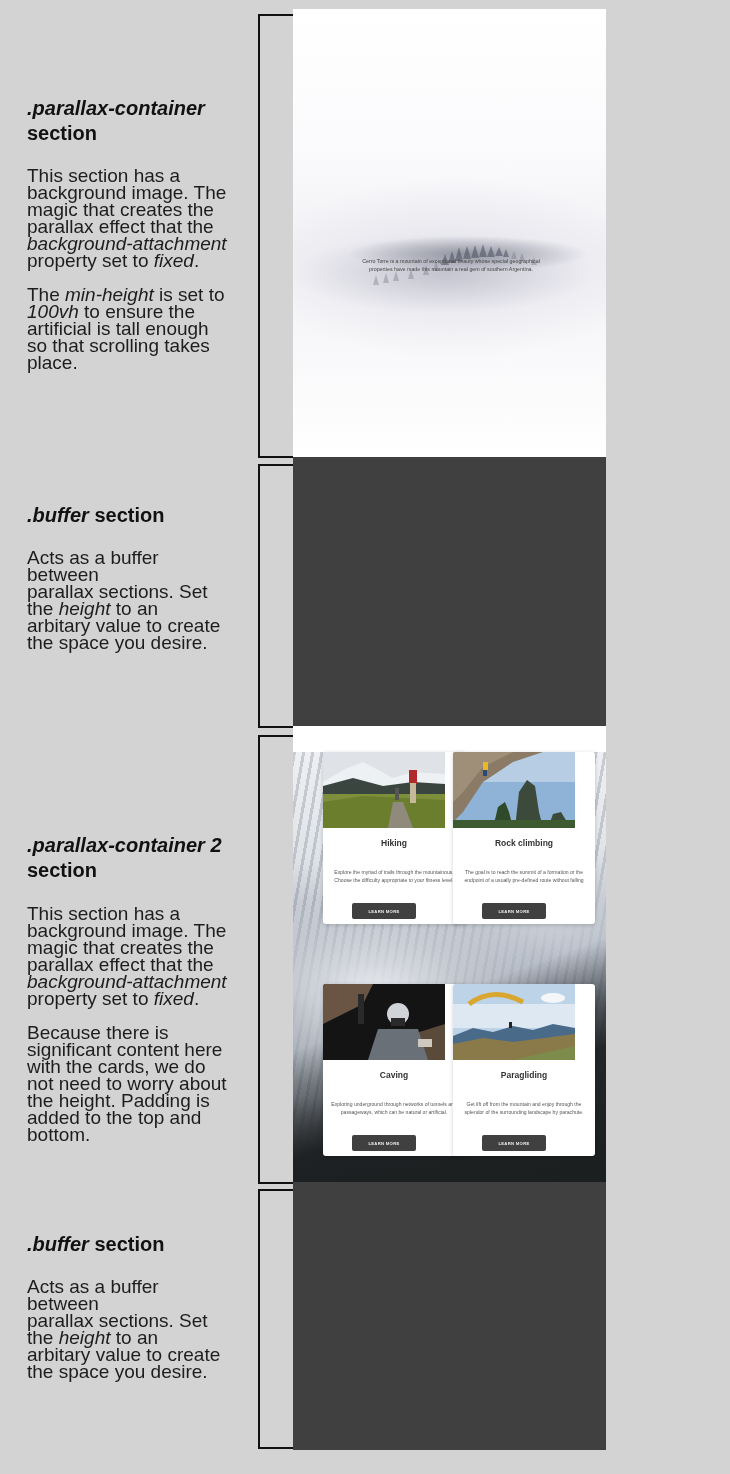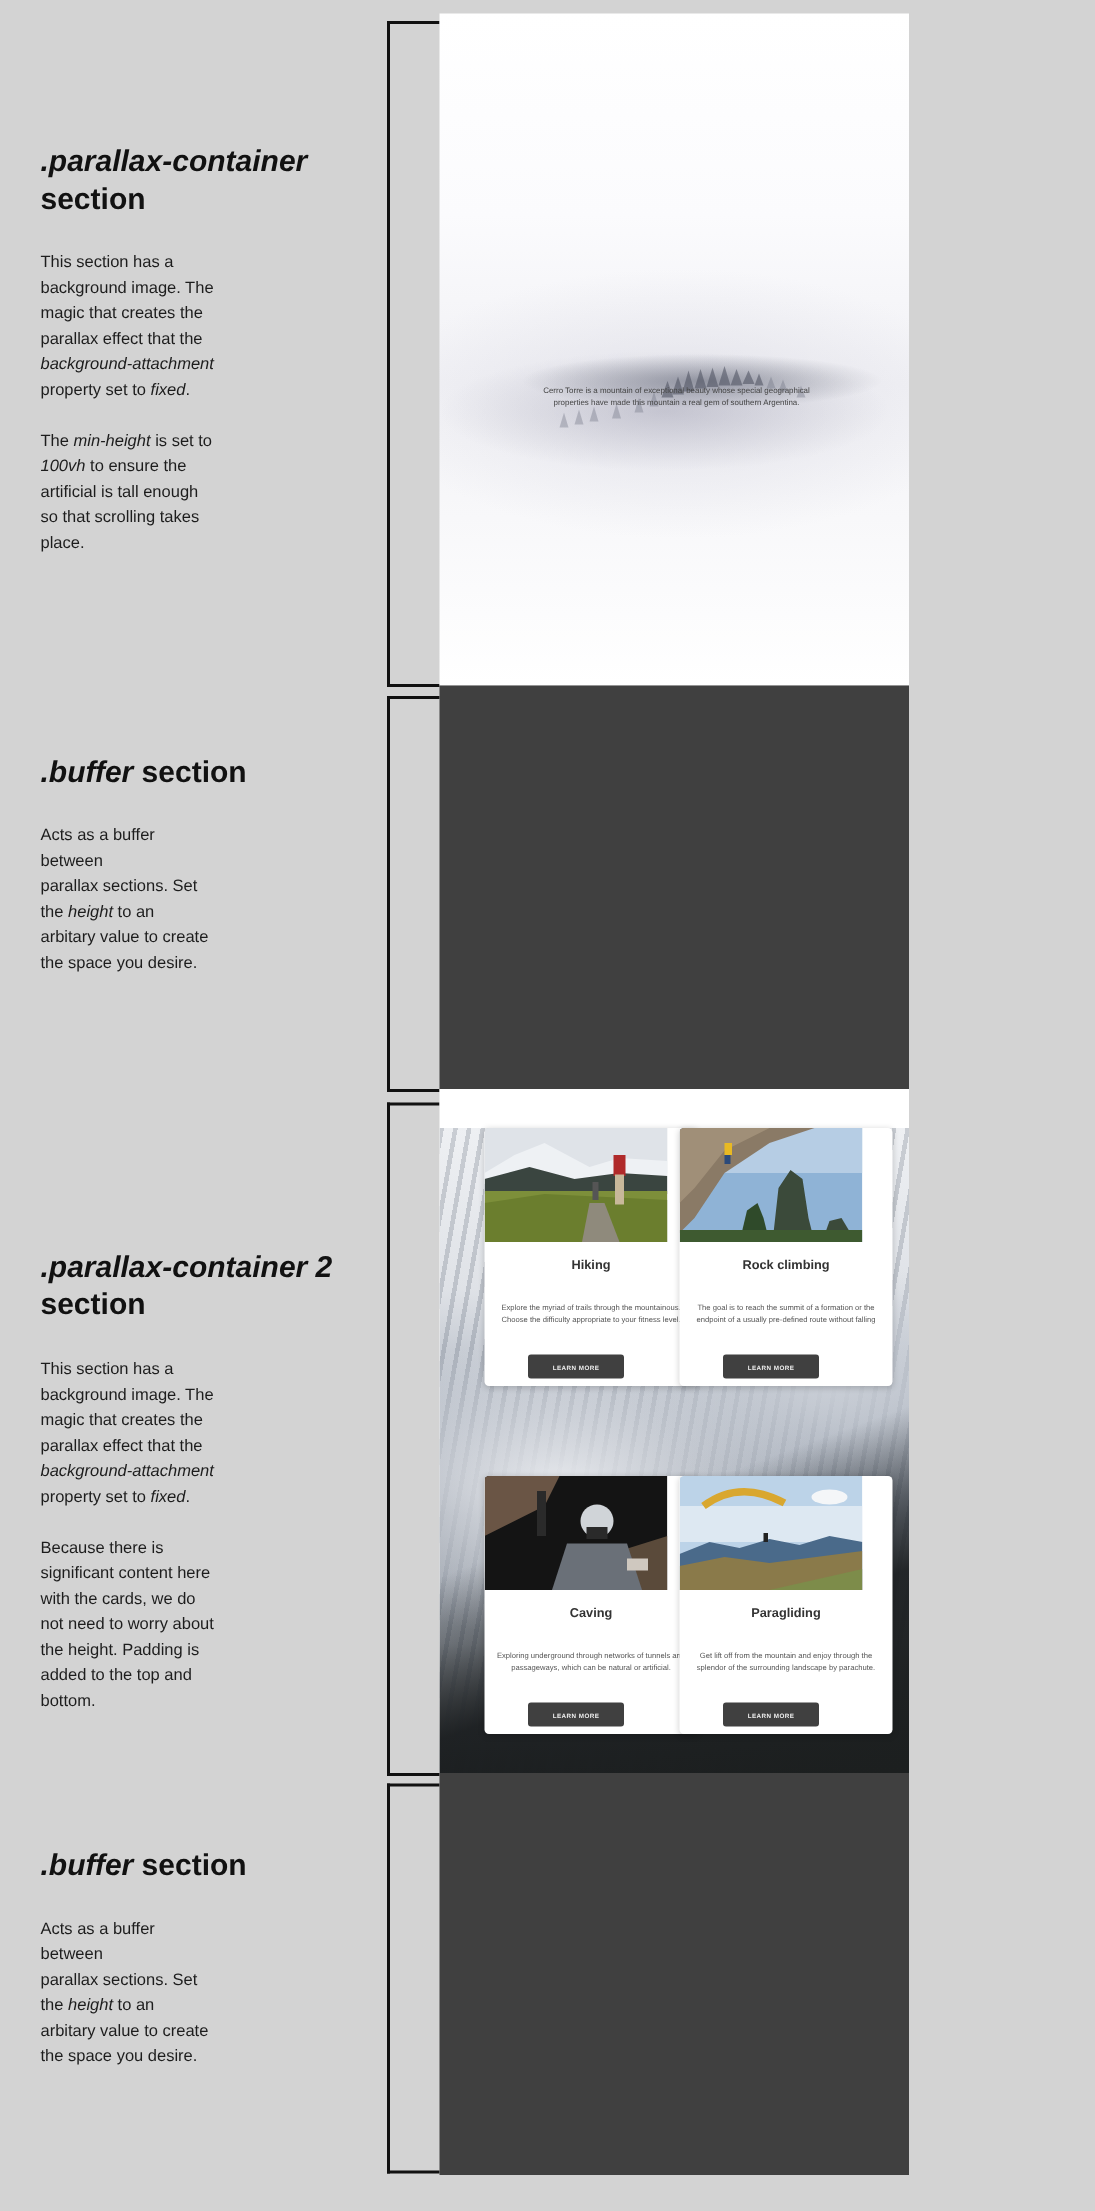--- a/index.html
+++ b/index.html
@@ -8,21 +8,21 @@
     background: #d3d3d3;
     font-family: "Liberation Sans", "DejaVu Sans", sans-serif;
     color: #111;
   }
   .annot { position: absolute; left: 27px; width: 230px; }
   .annot h2 {
     margin: 0; font-size: 20px; line-height: 25px; font-weight: 700; color: #111;
   }
   .annot h2 em { font-style: italic; margin-top: 26px; }
   .annot p {
-    margin: 0; font-size: 11px; line-height: 17px; color: #1d1d1d;
+    margin: 0; font-size: 19px; line-height: 17px; color: #1d1d1d;
   }
   .annot p em { }
   .annot .gap { height: 17px; }
 
   .bracket {
     position: absolute; left: 258px; width: 35px;
     border: 2px solid #111; border-right: none; box-sizing: border-box;
   }
 
   .frame { position: absolute; left: 293px; width: 313px; overflow: hidden; }

